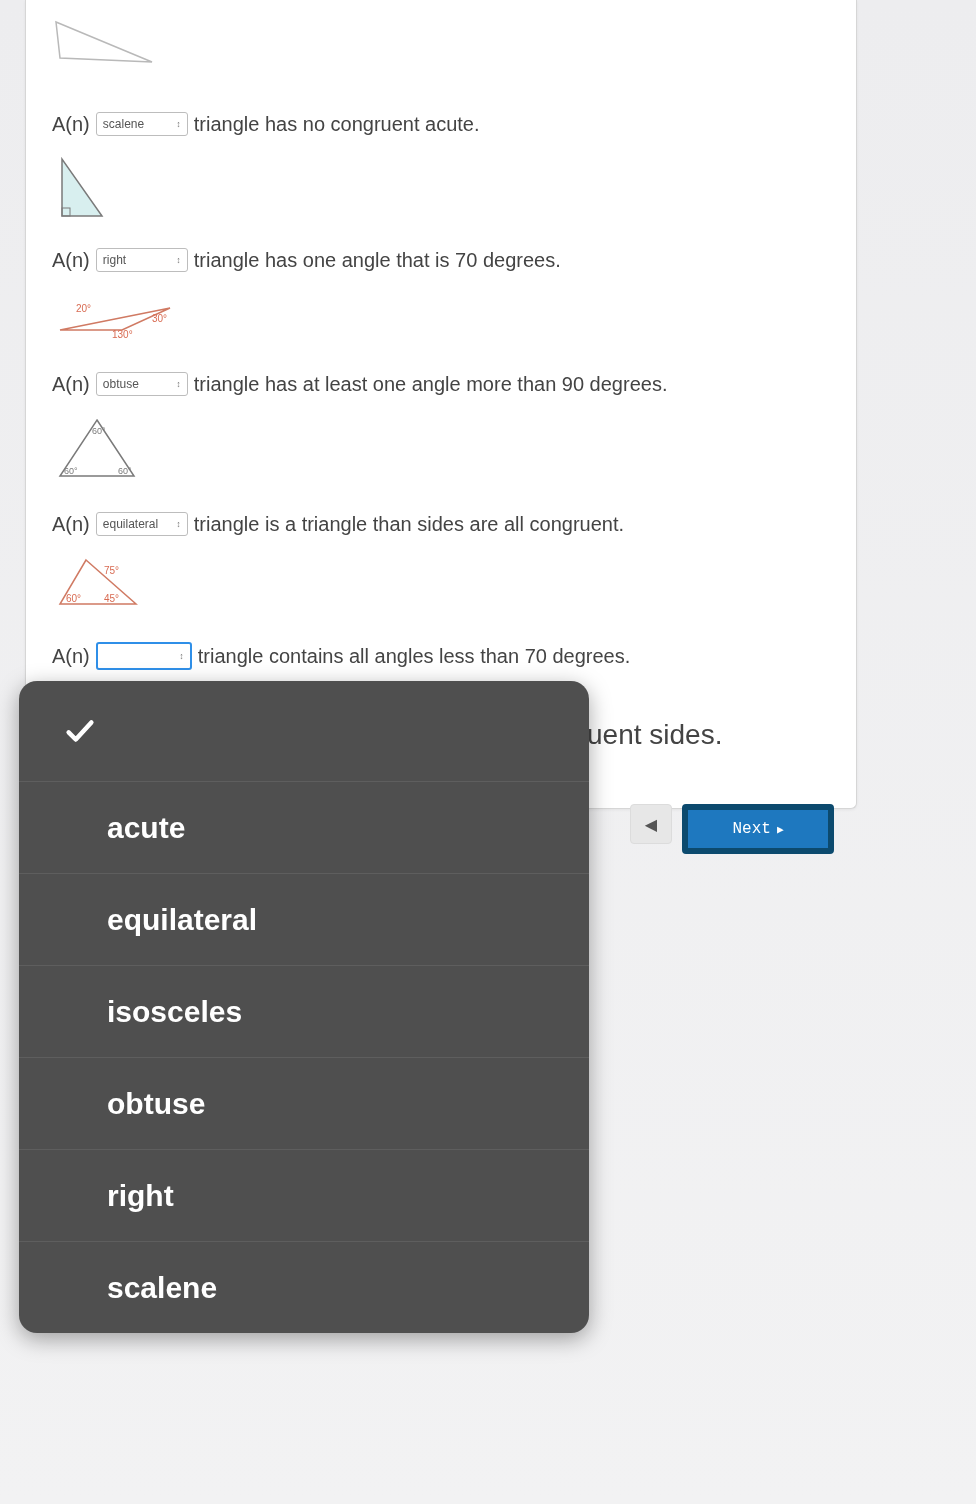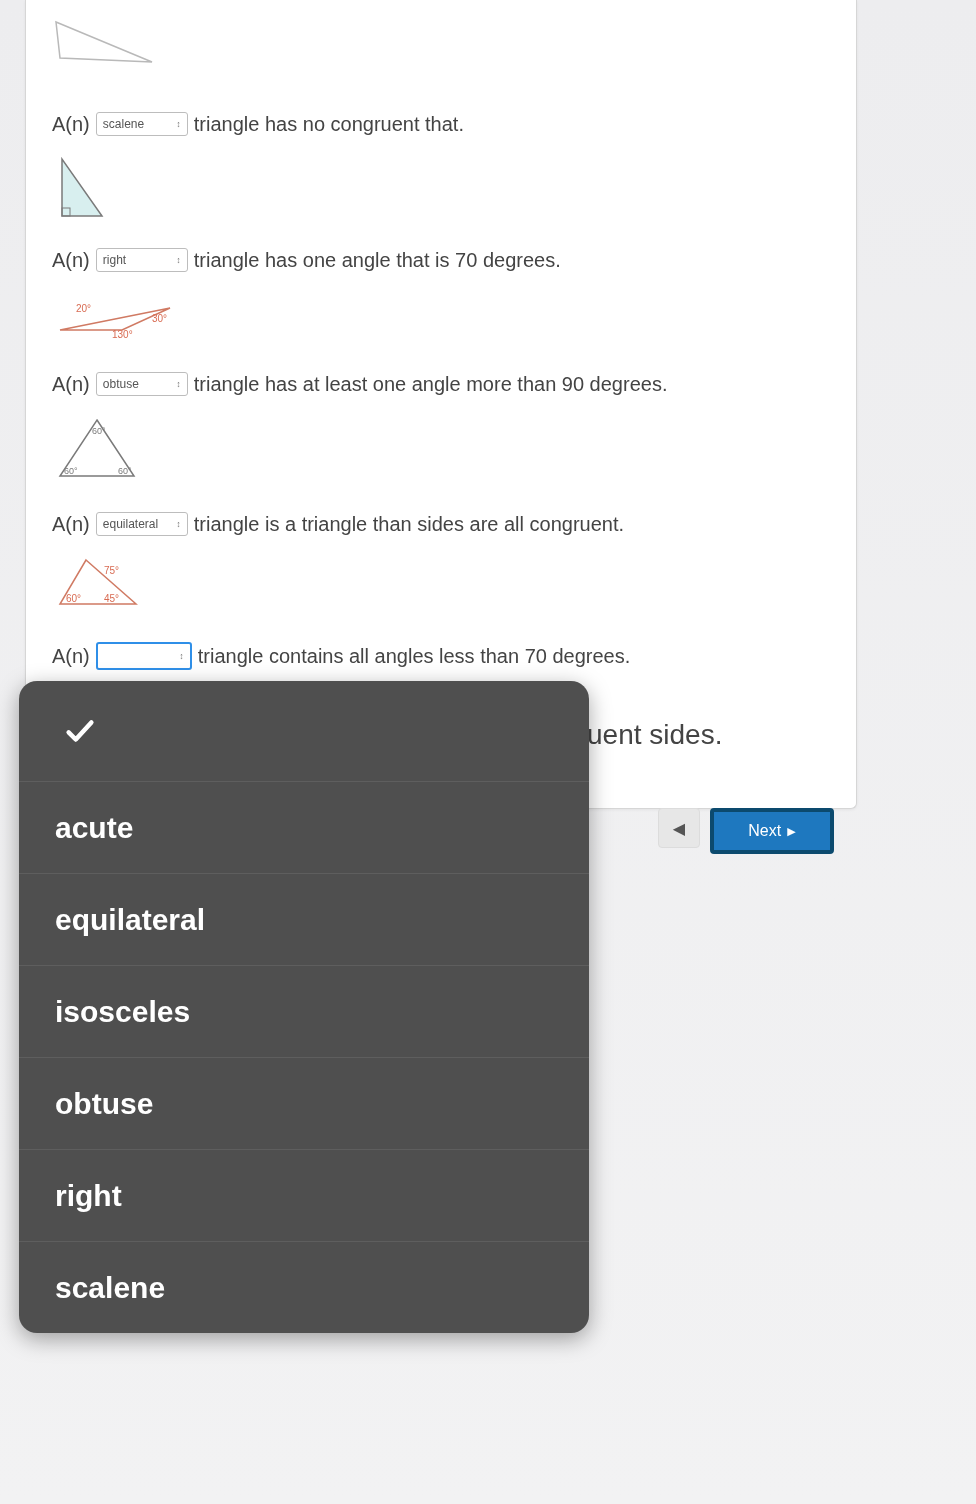--- a/index.html
+++ b/index.html
@@ -8,26 +8,26 @@
 .inner{padding:0 26px 0 26px;}
 .row{margin:28px 0 16px 0;font-size:20px;color:#444;display:flex;align-items:center;flex-wrap:wrap;gap:6px;}
 .row .lead{color:#444;}
 .sel{display:inline-flex;align-items:center;justify-content:space-between;min-width:78px;height:22px;border:1px solid #bdbdbd;border-radius:3px;font-size:12px;padding:0 6px;color:#555;background:#fff;}
 .sel.active{border:2px solid #2f8fe8;min-width:80px;height:24px;}
 .sel .arr{font-size:9px;color:#777;margin-left:6px;}
 .fig{margin-top:18px;height:66px;}
 .navbar{position:absolute;right:22px;bottom:-46px;display:flex;gap:10px;}
 .btn{height:38px;border-radius:4px;display:flex;align-items:center;justify-content:center;font-size:16px;}
 .btn.prev{width:40px;background:#e7e7e7;color:#555;border:1px solid #dcdcdc;}
-.btn.next{width:84px;background:#1e78bf;color:#fff;border:4px solid #0c4a6e;gap:6px;padding:0 16px;}
+.btn.next{width:84px;background:#1e78bf;color:#fff;border:6px solid #0c4a6e;gap:6px;padding:0 28px;font-family:Liberation Mono, monospace;}
 .btn.next .tri{font-size:11px;}
 .cut{color:#444;font-size:28px;position:absolute;left:587px;top:719px;}
 
 .popup{position:absolute;left:19px;top:681px;width:570px;background:#4f4f4f;border-radius:18px;box-shadow:0 6px 22px rgba(0,0,0,.35);overflow:hidden;}
-.popup .opt{height:91px;border-top:1px solid #5e5e5e;display:flex;align-items:center;padding-left:36px;color:#fff;font-size:30px;font-weight:600;}
+.popup .opt{height:91px;border-top:1px solid #5e5e5e;display:flex;align-items:center;padding-left:88px;color:#fff;font-size:30px;font-weight:600;}
 .popup .opt.first{border-top:none;height:100px;padding-left:44px;}
 .popup .opt.first svg{width:34px;height:34px;}
 
 .tri-svg{display:block;}
 .ang{font-size:10px;fill:#d86b52;font-family:Arial;}
 .ang2{font-size:9px;fill:#7a7a7a;}
 .hatch{background:repeating-linear-gradient(45deg,#eee,#eee 3px,#fff 3px,#fff 6px);width:90px;height:40px;margin-top:18px;position:relative;}
 .hatch svg{position:absolute;inset:0;}
 </style>
 </head>
@@ -41,21 +41,21 @@
         <svg class="tri-svg" width="110" height="50" viewBox="0 0 110 50">
             <polygon points="4,4 100,44 8,40" fill="none" stroke="#b9b9b9" stroke-width="1.5"></polygon>
           </svg>
       </div>
       <div class="row">
         <span class="lead">A(n)</span>
         <span class="sel">
             <span>scalene</span>
             <span class="arr">↕</span>
           </span>
-        <span>triangle has no congruent that.</span>
+        <span>triangle has no congruent acute.</span>
       </div>
 
       <div class="fig">
         <svg class="tri-svg" width="70" height="70" viewBox="0 0 70 70">
             <polygon points="10,5 10,62 50,62" fill="#d8efef" stroke="#7a7a7a" stroke-width="1.5"></polygon>
             <rect x="10" y="54" width="8" height="8" fill="none" stroke="#7a7a7a"></rect>
           </svg>
       </div>
       <div class="row">
         <span class="lead">A(n)</span>

